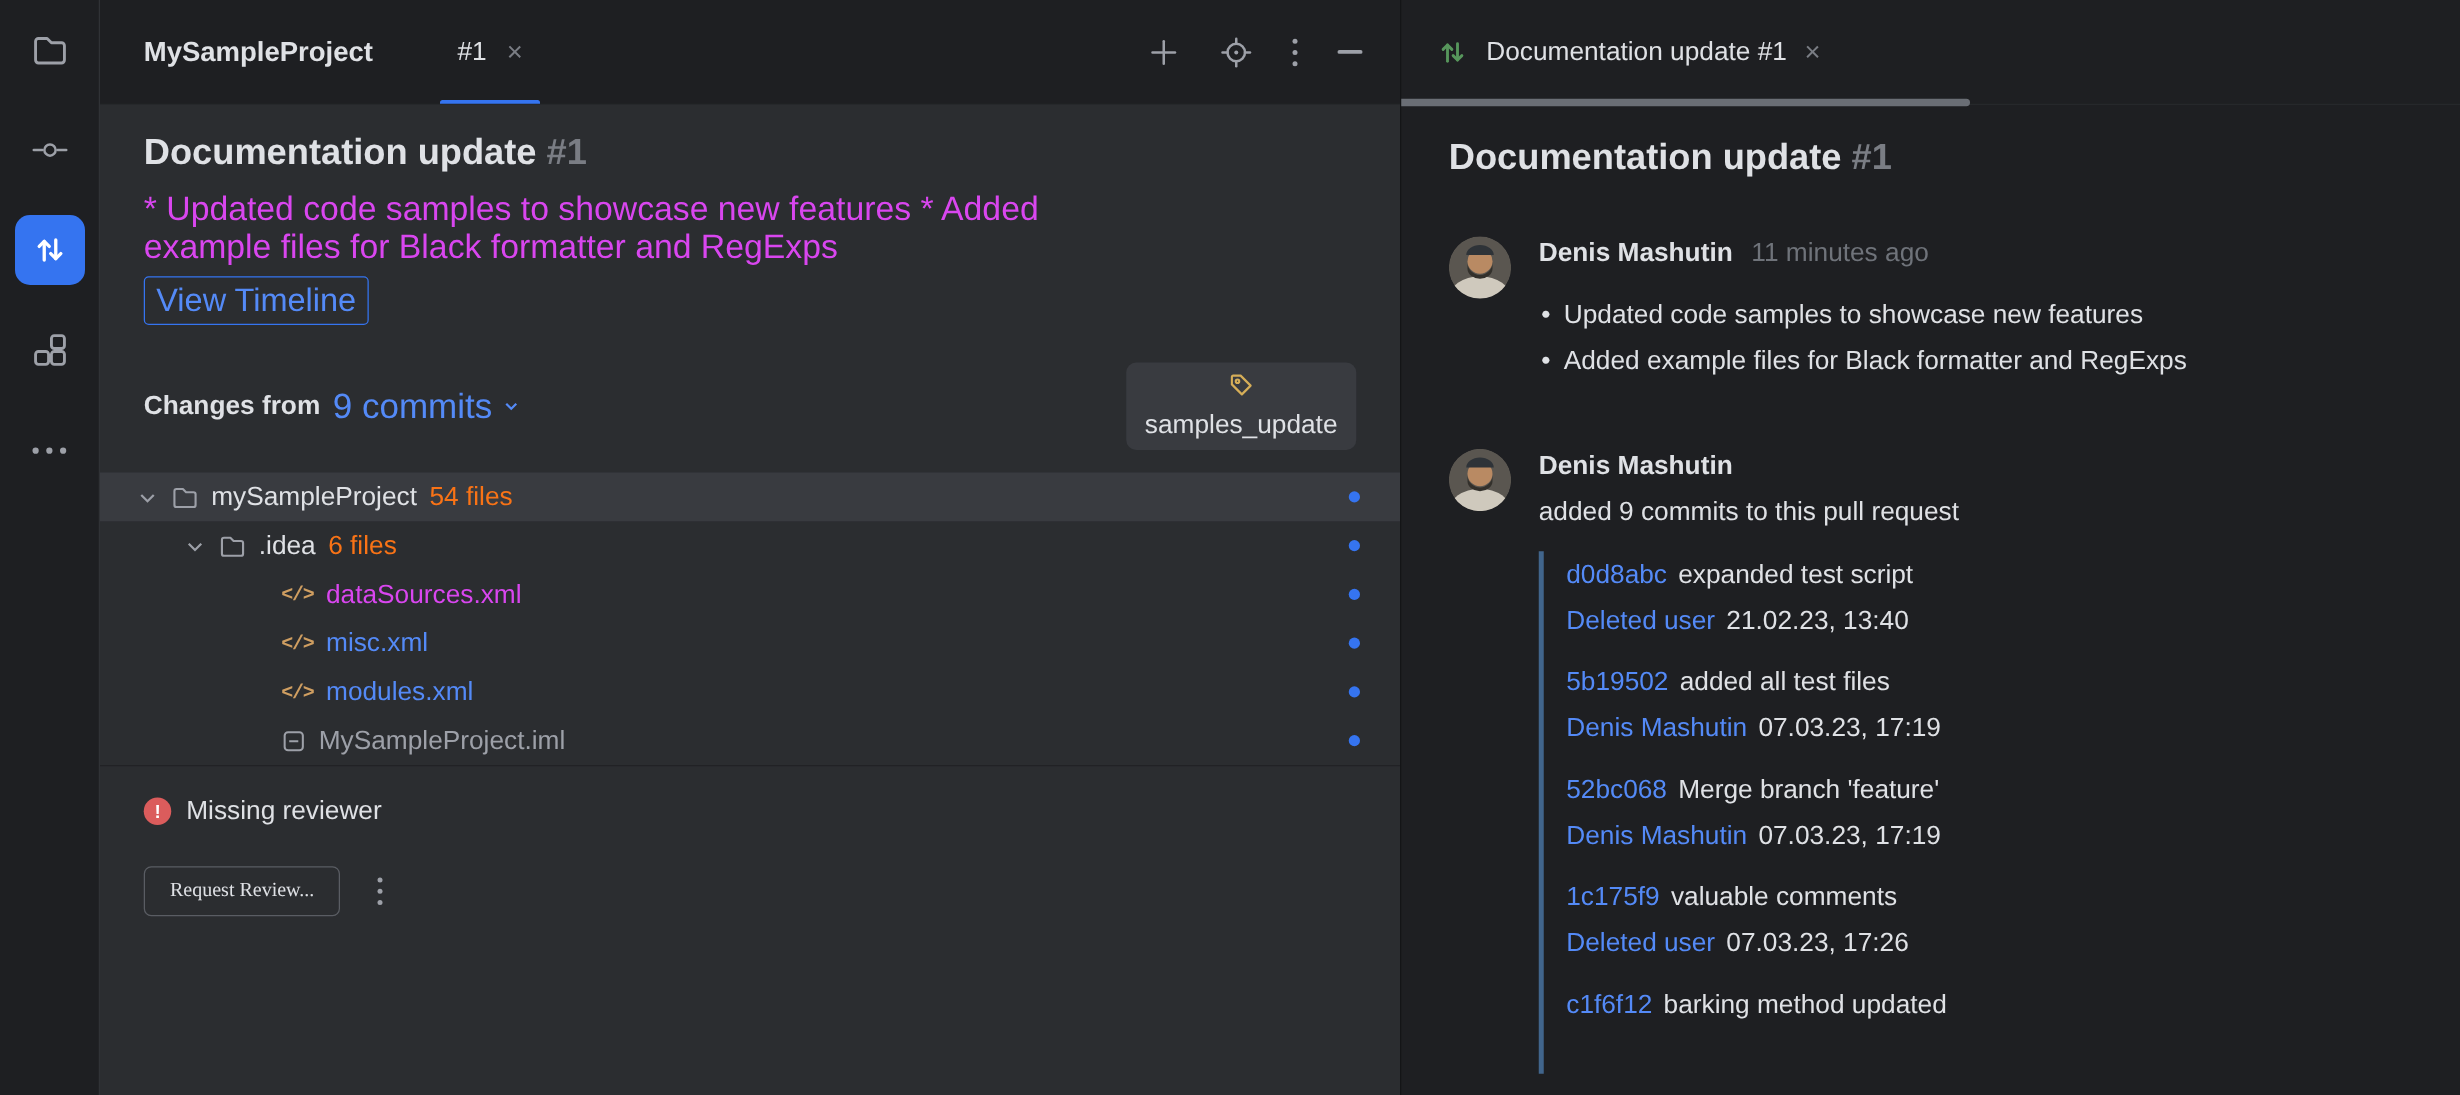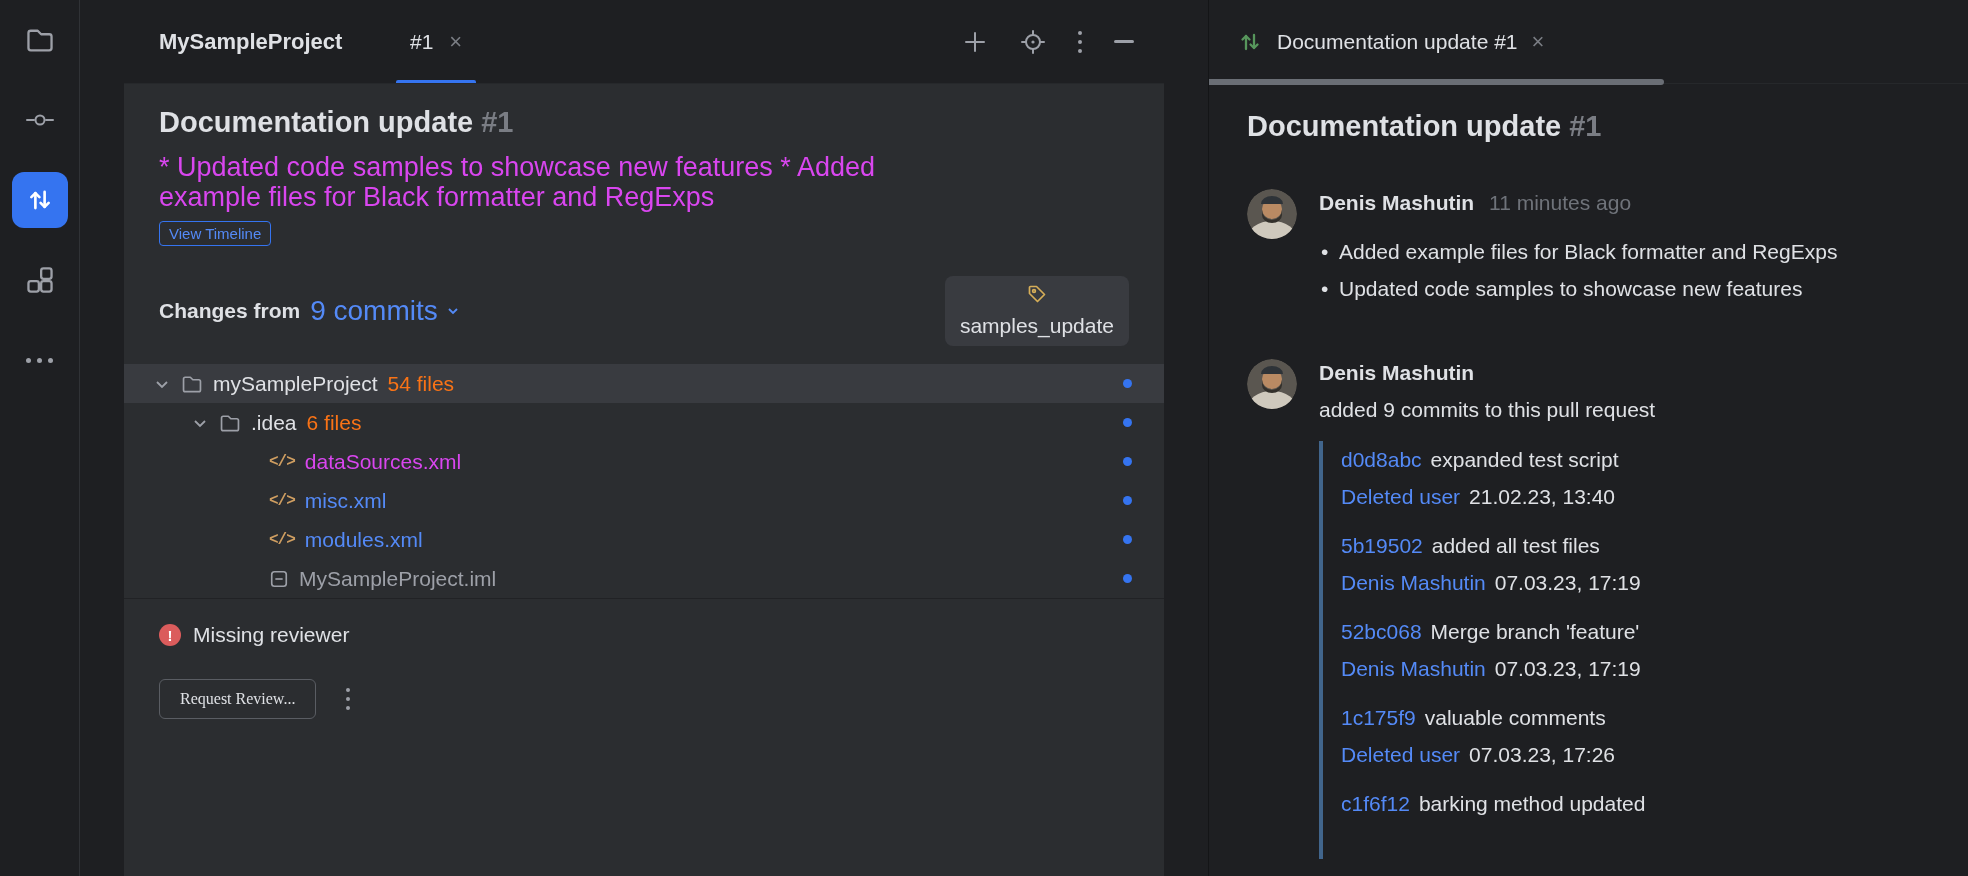--- a/index.html
+++ b/index.html
@@ -2,21 +2,21 @@
 <html><head>
 <meta charset="utf-8">
 <style>
   * { box-sizing: border-box; }
   html,body { margin:0; padding:0; }
   body {
     width:1968px; height:876px; overflow:hidden;
     background:#1e1f22; color:#dfe1e5;
     font-family:"Liberation Sans", sans-serif;
   }
-  .app { display:flex; width:100%; height:100%;gap:44px; }
+  .app { display:flex; width:100%; height:100%; }
 
   
   .left-strip {
     width:80px; flex:0 0 80px; background:#1e1f22;
     border-right:1px solid #303236;
     display:flex; flex-direction:column; align-items:center;
     padding-top:12px; gap:24px;
   }
   .tool-btn {
     width:56px; height:56px; border-radius:12px;
@@ -54,21 +54,21 @@
   .m-actions .act { cursor:pointer; display:flex; align-items:center; justify-content:center; }
   .min-bar { width:20px; height:3px; background:currentColor; border-radius:2px; display:block; }
 
   .m-body { padding:0 35px; }
   .pr-h1 { margin:22px 0 0 0; font-size:29px; font-weight:bold; color:#dfe1e5; }
   .pr-num { color:#7a7d84; }
   .pr-desc { margin-top:13px; font-size:27px; line-height:30px; max-width:815px; color:#d946ef; }
   .view-timeline {
     display:inline-block; margin-top:9px; padding:3px 9px;
     border:1px solid #3574f0; border-radius:4px;
-    color:#548af7; font-size:15px; cursor:pointer;
+    color:#548af7; font-size:26px; cursor:pointer;
   }
   .changes-row { margin-top:30px; display:flex; align-items:center; }
   .changes-label { font-size:21px; font-weight:bold; color:#dfe1e5; }
   .commits-dd { margin-left:10px; display:flex; align-items:center; gap:7px; color:#548af7; font-size:28px; cursor:pointer; }
   .tag-chip {
     margin-left:auto; background:#393b40; border-radius:8px;
     padding:8px 15px; display:flex; align-items:center; gap:10px;
     font-size:21px; color:#dfe1e5; cursor:pointer;flex-direction:column;
   }
 
@@ -352,22 +352,22 @@
             <path d="M15 21 a10 10 0 0 0 20 0 v5 a10 8 0 0 1 -20 0 z" fill="#33302b"></path>
             <path d="M14 15 a11 8 0 0 1 22 0 z" fill="#2e3338"></path>
           </svg>
         </span>
         <div class="c-col">
           <div class="c-head">
             <span class="c-author">Denis Mashutin</span>
             <span class="c-time">11 minutes ago</span>
           </div>
           <div class="bullets">
+            <div class="bullet">Updated code samples to showcase new features</div>
             <div class="bullet">Added example files for Black formatter and RegExps</div>
-            <div class="bullet">Updated code samples to showcase new features</div>
           </div>
         </div>
       </div>
 
       <div class="comment second">
         <span class="avatar">
           <svg viewBox="0 0 50 50" width="50" height="50">
             <circle cx="25" cy="25" r="25" fill="#5a5650"></circle>
             <path d="M0 50 a25 18 0 0 1 50 0 z" fill="#cfc9bd"></path>
             <circle cx="25" cy="20" r="10" fill="#b98a63"></circle>

